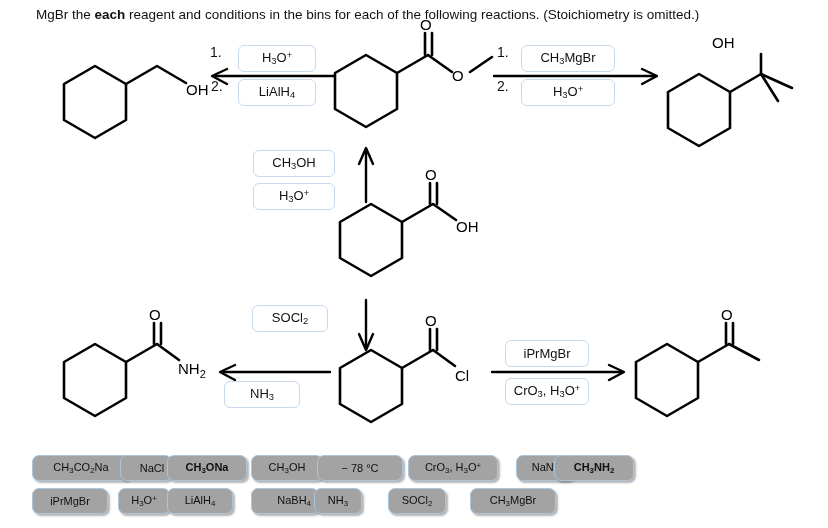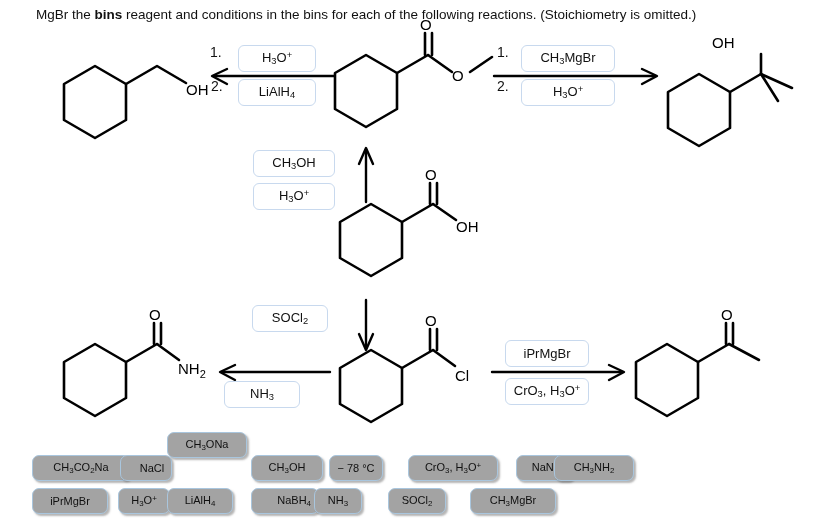--- a/index.html
+++ b/index.html
@@ -33,21 +33,21 @@
     position:absolute;font-size:14px;color:#111;
   }
   svg.art{position:absolute;left:0;top:0;width:828px;height:528px;pointer-events:none;}
   sub{font-size:.72em;vertical-align:-.25em;}
   sup{font-size:.72em;vertical-align:.42em;}
 </style>
 </head>
 <body>
 
 <div class="prompt">
-  <span>MgBr the </span><b>bins</b><span> reagent and conditions in the bins for each of the following reactions. (Stoichiometry is omitted.)</span>
+  <span>MgBr the </span><b>each</b><span> reagent and conditions in the bins for each of the following reactions. (Stoichiometry is omitted.)</span>
 </div>
 
 <svg class="art" viewBox="0 0 828 528">
   <g stroke="#000" stroke-width="2.6" fill="none" stroke-linecap="round" stroke-linejoin="round">
 
     <g>
       <polygon points="64,84 95,66 126,84 126,120 95,138 64,120"></polygon>
       <path d="M126,84 L157,66 L186,83"></path>
     </g>
 
@@ -182,36 +182,36 @@
   <span>CrO<sub>3</sub>, H<sub>3</sub>O<sup>+</sup></span>
 </div>
 
 <div id="answer-bank">
     <div class="tile" style="left: 32px; top: 455px; width: 98px; height: 26px;">
       <span>CH<sub>3</sub>CO<sub>2</sub>Na</span>
     </div>
     <div class="tile" style="left: 120px; top: 455px; width: 52px; height: 26px; padding-left: 19px;">
       <span>NaCl</span>
     </div>
-    <div class="tile" style="left: 167px; top: 432px; width: 80px; height: 26px;">
+    <div class="tile" style="left: 167px; top: 455px; width: 80px; height: 26px; font-weight: bold;">
       <span>CH<sub>3</sub>ONa</span>
     </div>
     <div class="tile" style="left: 251px; top: 455px; width: 72px; height: 26px;">
       <span>CH<sub>3</sub>OH</span>
     </div>
-    <div class="tile" style="left: 329px; top: 455px; width: 54px; height: 26px; justify-content: center;">
+    <div class="tile" style="left: 317px; top: 455px; width: 86px; height: 26px; justify-content: center;">
       <span>− 78 °C</span>
     </div>
     <div class="tile" style="left: 408px; top: 455px; width: 90px; height: 26px;">
       <span>CrO<sub>3</sub>, H<sub>3</sub>O<sup>+</sup></span>
     </div>
     <div class="tile" style="left: 516px; top: 455px; width: 58px; height: 26px;">
       <span>NaN<sub>3</sub></span>
     </div>
-    <div class="tile" style="left: 554px; top: 455px; width: 80px; height: 26px;">
+    <div class="tile" style="left: 554px; top: 455px; width: 80px; height: 26px; font-weight: bold;">
       <span>CH<sub>3</sub>NH<sub>2</sub></span>
     </div>
     <div class="tile" style="left: 32px; top: 488px; width: 76px; height: 26px;">
       <span>iPrMgBr</span>
     </div>
     <div class="tile" style="left: 118px; top: 488px; width: 52px; height: 26px;">
       <span>H<sub>3</sub>O<sup>+</sup></span>
     </div>
     <div class="tile" style="left: 167px; top: 488px; width: 66px; height: 26px;">
       <span>LiAlH<sub>4</sub></span>

